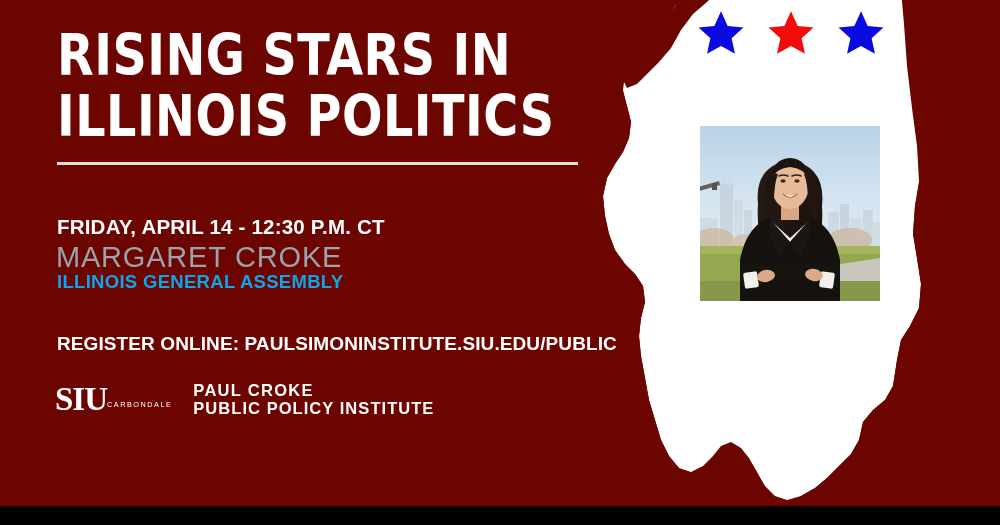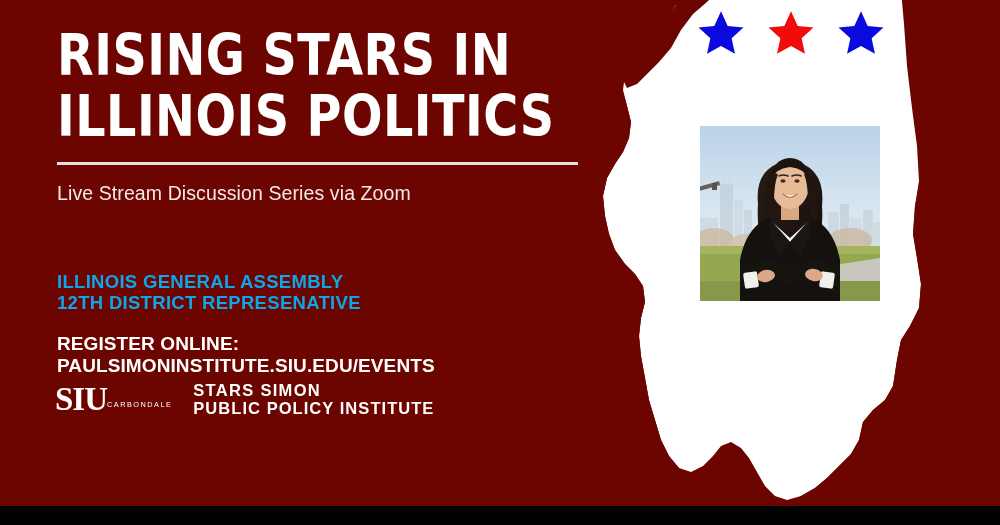--- a/index.html
+++ b/index.html
@@ -420,39 +420,39 @@
 
   <div class="content">
 
     <h1 class="headline">
       <span>RISING STARS IN</span>
       <span class="l2">ILLINOIS POLITICS</span>
     </h1>
 
     <div class="divider"></div>
 
-    <div class="tagline">Live Stream Discussion Series via Zoom</div>
-
-
+
+    <div class="datetime">FRIDAY, APRIL 14 - 12:30 P.M. CT</div>
+
+    <div class="speaker-name">MARGARET CROKE</div>
 
     <div class="speaker-org">
       <span>ILLINOIS GENERAL ASSEMBLY</span>
-      <span class="row2">12TH DISTRICT REPRESENATIVE</span>
     </div>
 
-    <div class="register">REGISTER ONLINE: PAULSIMONINSTITUTE.SIU.EDU/EVENTS</div>
+    <div class="register">REGISTER ONLINE: PAULSIMONINSTITUTE.SIU.EDU/PUBLIC</div>
 
     <div class="logo">
       <div class="logo-mark">
         <span class="logo-siu">SIU</span>
         <span class="logo-carbondale">CARBONDALE</span>
       </div>
       <div class="logo-divider"></div>
       <div class="logo-text">
-        <span class="logo-l2">STARS SIMON</span>
+        <span class="logo-l2">PAUL CROKE</span>
         <span class="logo-l3">PUBLIC POLICY INSTITUTE</span>
       </div>
     </div>
 
   </div>
 
   <div class="bottom-bar"></div>
 
 </div>
 

